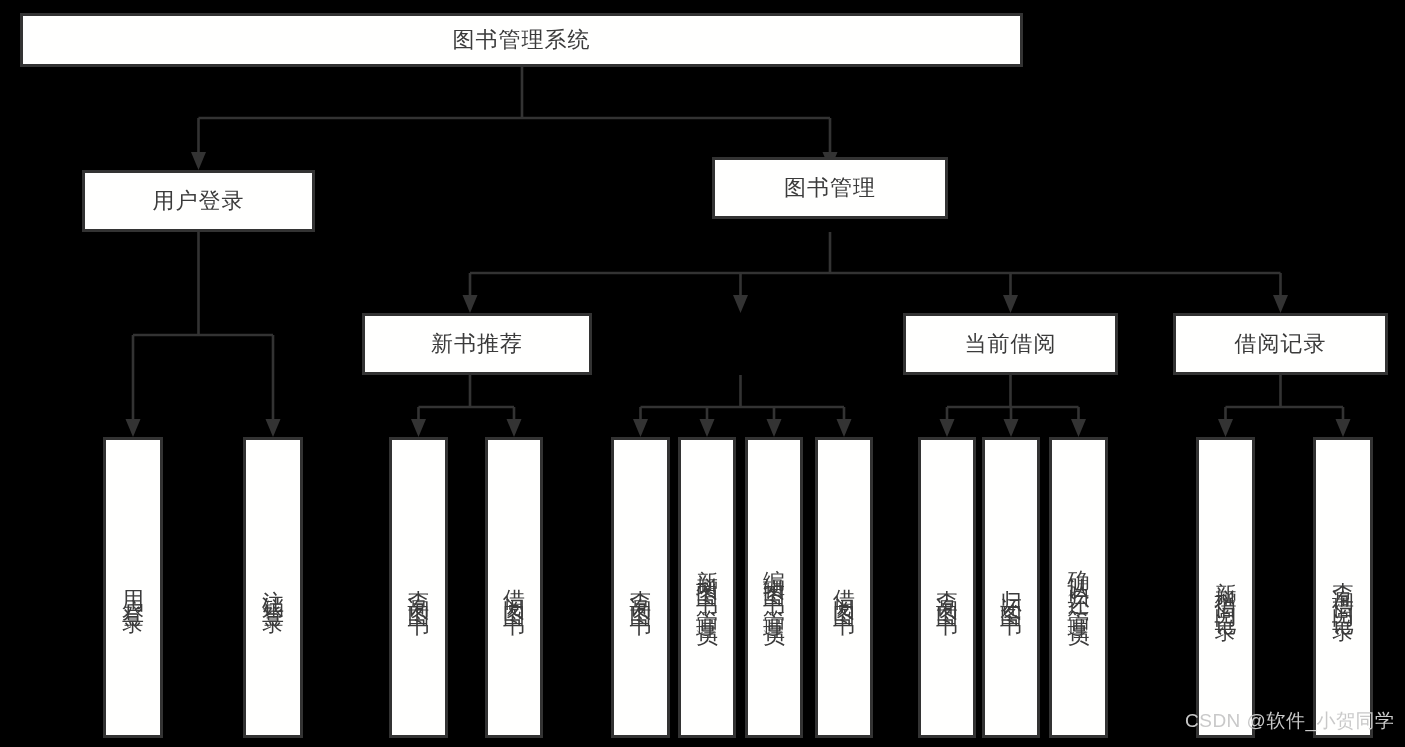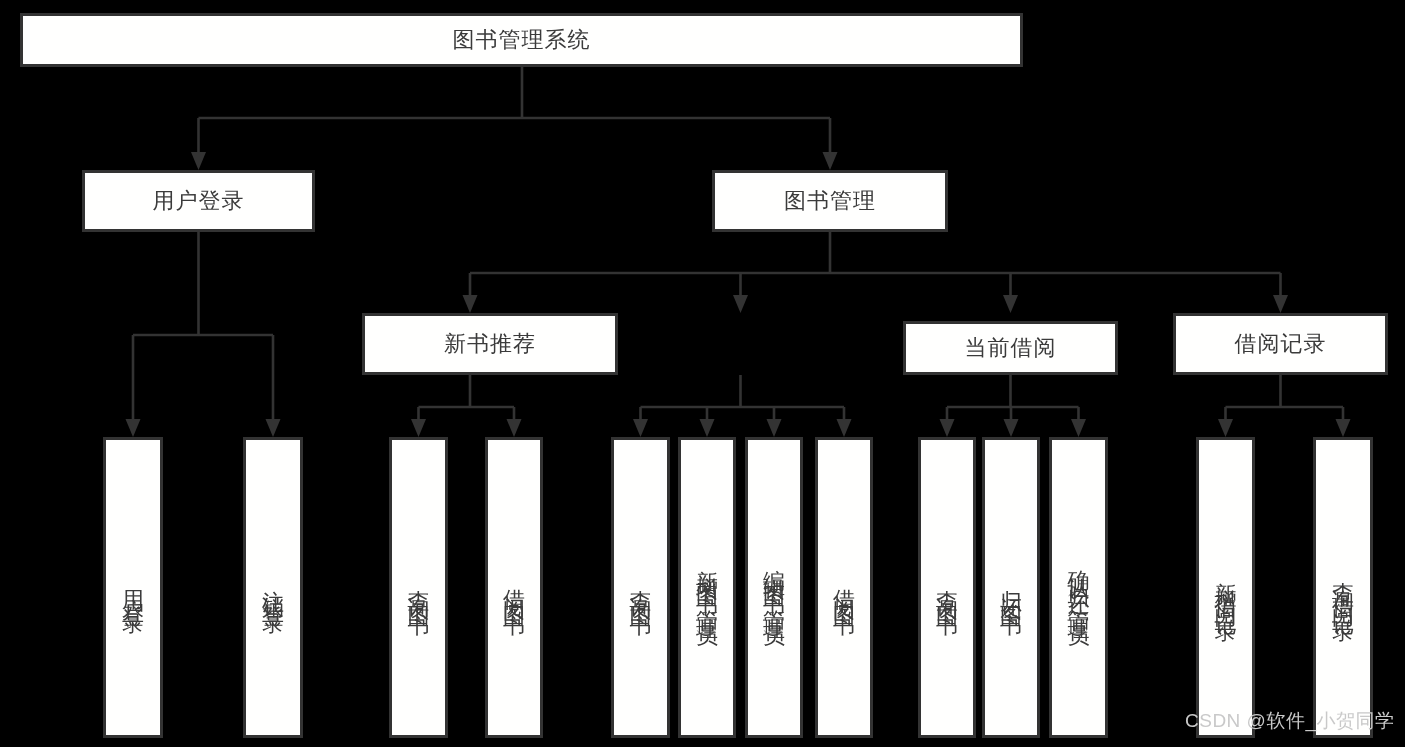--- a/index.html
+++ b/index.html
@@ -102,28 +102,28 @@
     </g>
   </svg>
 
   <div class="node h" style="left:20px;top:13px;width:1003px;height:54px">
     <span>图书管理系统</span>
   </div>
 
   <div class="node h" style="left:82px;top:170px;width:233px;height:62px">
     <span>用户登录</span>
   </div>
-  <div class="node h" style="left:712px;top:170px;width:236px;height:62px">
+  <div class="node h" style="left:712px;top:157px;width:236px;height:62px">
     <span>图书管理</span>
   </div>
 
-  <div class="node h" style="left:362px;top:313px;width:256px;height:62px">
+  <div class="node h" style="left:362px;top:313px;width:230px;height:62px">
     <span>新书推荐</span>
   </div>
-  <div class="node h" style="left:903px;top:321px;width:215px;height:54px">
+  <div class="node h" style="left:903px;top:313px;width:215px;height:62px">
     <span>当前借阅</span>
   </div>
   <div class="node h" style="left:1173px;top:313px;width:215px;height:62px">
     <span>借阅记录</span>
   </div>
 
   <div class="node v" style="left:103px;top:437px;width:60px;height:301px">
     <span>用户登录</span>
   </div>
   <div class="node v" style="left:243px;top:437px;width:60px;height:301px">

